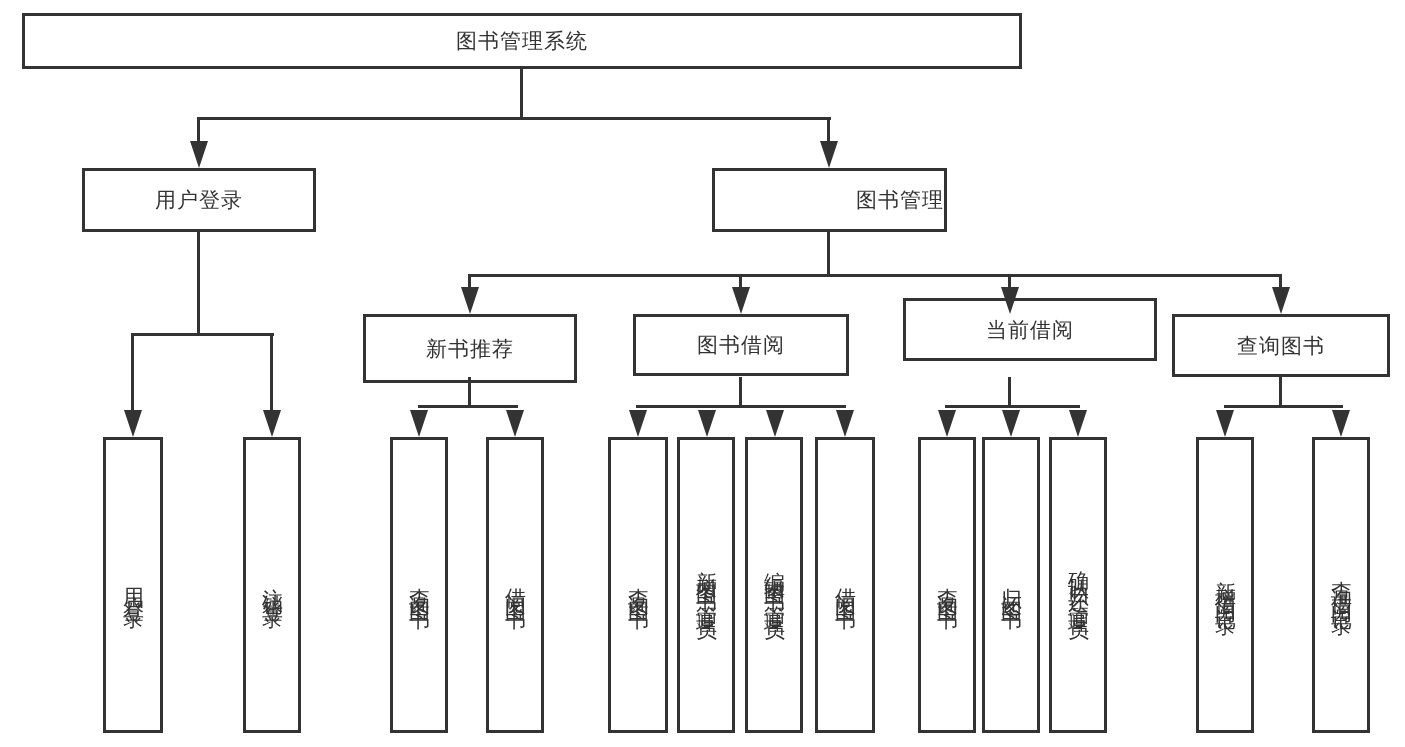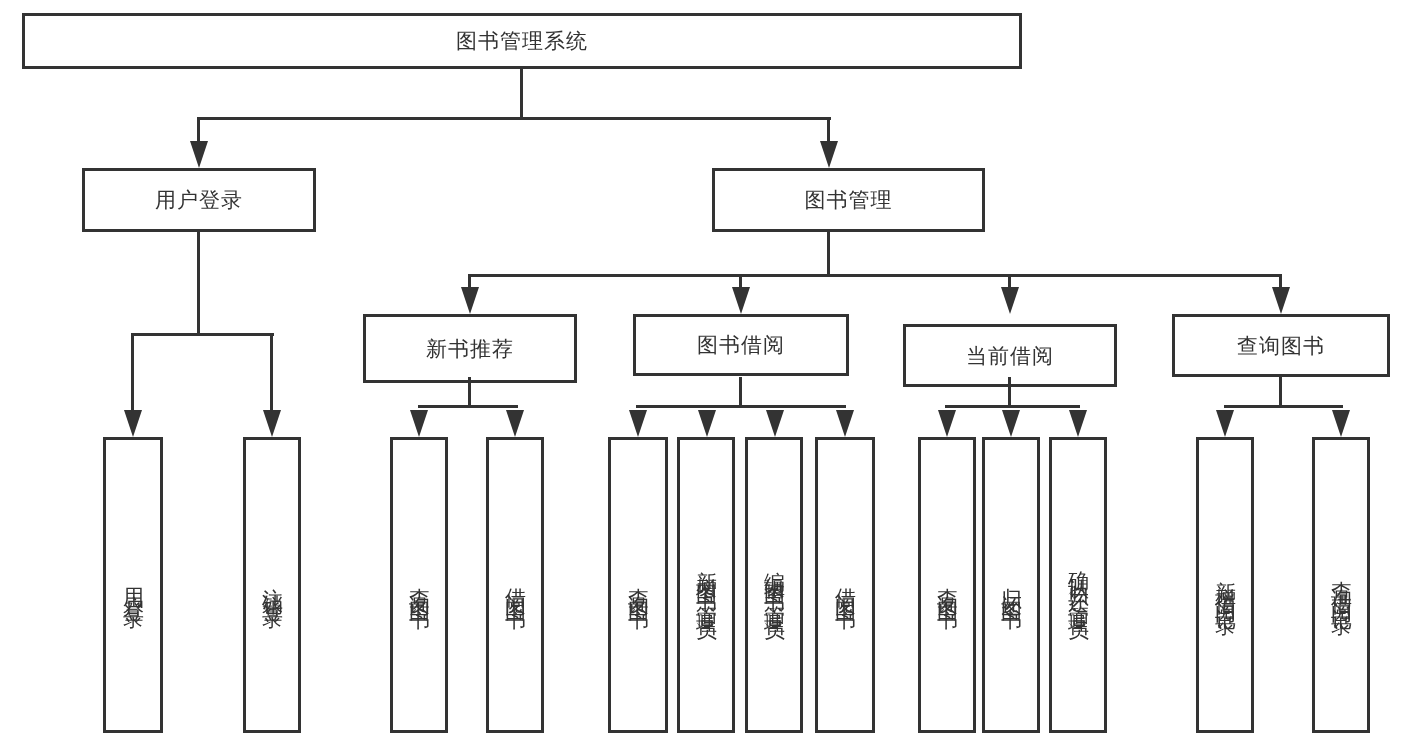--- a/index.html
+++ b/index.html
@@ -37,33 +37,33 @@
 <div id="canvas">
 
   <div class="box" style="left:22px; top:13px; width:1000px; height:56px;">
     <span>图书管理系统</span>
   </div>
 
   <div class="box" style="left:82px; top:168px; width:234px; height:64px;">
     <span>用户登录</span>
   </div>
 
-  <div class="box" style="left:712px; top:168px; width:273px; height:64px;">
+  <div class="box" style="left:712px; top:168px; width:235px; height:64px;justify-content:flex-end;">
     <span>图书管理</span>
   </div>
 
   <div class="box" style="left:363px; top:314px; width:214px; height:69px;">
     <span>新书推荐</span>
   </div>
 
   <div class="box" style="left:633px; top:314px; width:216px; height:62px;">
     <span>图书借阅</span>
   </div>
 
-  <div class="box" style="left:903px; top:324px; width:214px; height:63px;">
+  <div class="box" style="left:903px; top:298px; width:254px; height:63px;">
     <span>当前借阅</span>
   </div>
 
   <div class="box" style="left:1172px; top:314px; width:218px; height:63px;">
     <span>查询图书</span>
   </div>
 
   <div class="box vbox" style="left:103px; top:437px; width:60px; height:296px;">
     <span>用户登录</span>
   </div>

